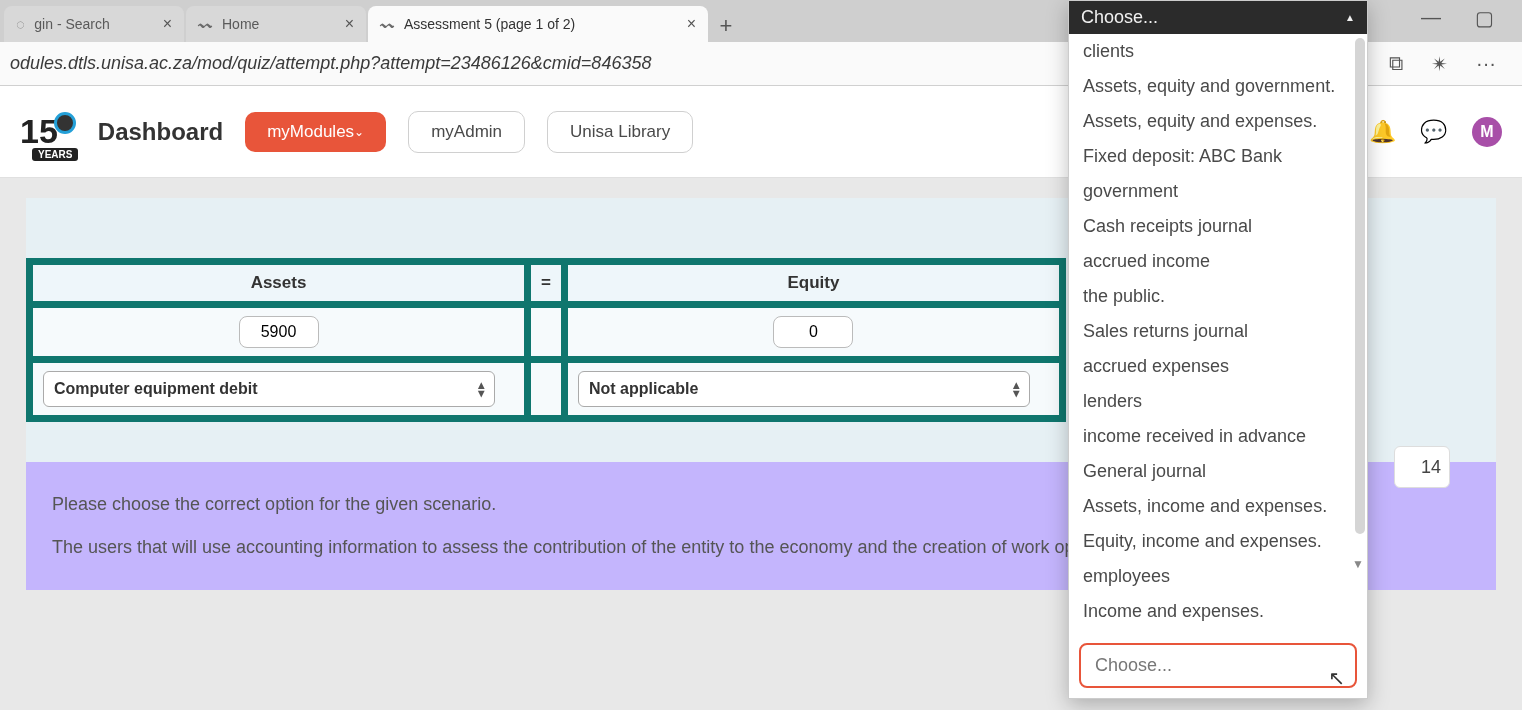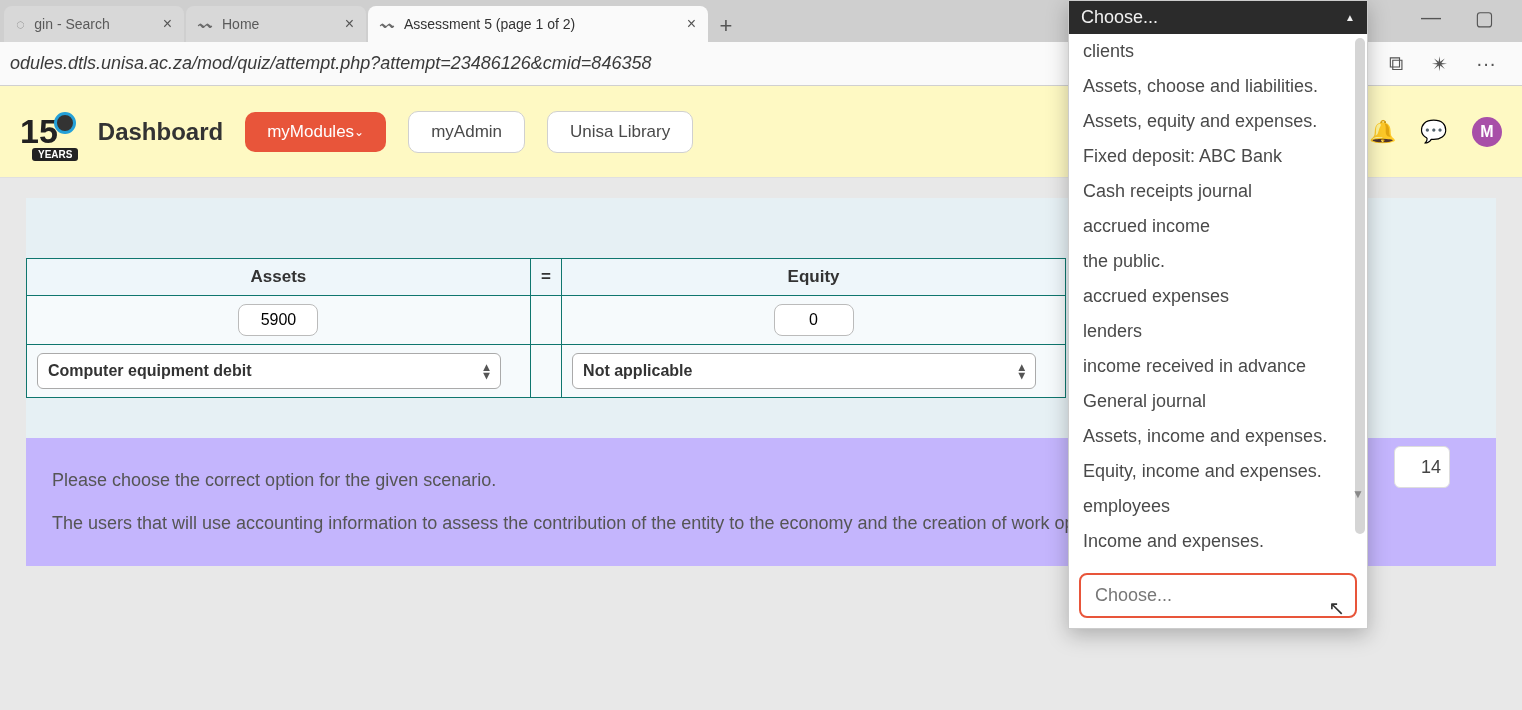--- a/index.html
+++ b/index.html
@@ -48,21 +48,21 @@
     font-size: 18px;
     color:#3a3a3a;
     border-bottom:1px solid #d0d0d0;
   }
   .addr-text { flex:1; white-space:nowrap; overflow:hidden;font-style:italic; }
   .addr-icons { display:flex; gap:28px; align-items:center; padding:0 16px; color:#555;}
   .addr-icons span { font-size:20px; cursor:pointer; }
   
   .site-header {
     height: 92px;
-    background:#fef9c3;
+    background:#ffffff;
     display:flex;
     align-items:center;
     padding:0 20px;
     gap:22px;
     border-bottom:1px solid #e0e0e0;
   }
   .logo {
     font-weight:bold;
     font-size:34px;
     color:#222;
@@ -94,21 +94,21 @@
   .quiz-block {
     background:#e6f0f4;
     padding:60px 0 40px 0;
   }
   table.assess {
     border-collapse:collapse;
     width:1040px;
     background:#f6fafc;
   }
   table.assess td, table.assess th {
-    border:1px solid #0f766e;
+    border:7px solid #0f766e;
     padding:8px 10px;
     text-align:center;
     font-size:17px;
     color:#333;
   }
   table.assess th { font-weight:600; background:#eef6fa;}
   .eq-col { width:28px; font-weight:bold; }
   .numbox {
     width:80px;
     padding:6px 10px;
@@ -305,26 +305,28 @@
 
 </div>
 
 <div class="dropdown-panel">
   <div class="dd-head">
     <span>Choose...</span>
     <span class="tri">▲</span>
   </div>
   <div class="dd-list">
     <div class="dd-item">clients</div>
-    <div class="dd-item">Assets, choose and liabilities.</div>
+    <div class="dd-item">Assets, equity and government.</div>
     <div class="dd-item">Assets, equity and expenses.</div>
     <div class="dd-item">Fixed deposit: ABC Bank</div>
+    <div class="dd-item">government</div>
     <div class="dd-item">Cash receipts journal</div>
     <div class="dd-item">accrued income</div>
     <div class="dd-item">the public.</div>
+    <div class="dd-item">Sales returns journal</div>
     <div class="dd-item">accrued expenses</div>
     <div class="dd-item">lenders</div>
     <div class="dd-item">income received in advance</div>
     <div class="dd-item">General journal</div>
     <div class="dd-item">Assets, income and expenses.</div>
     <div class="dd-item">Equity, income and expenses.</div>
     <div class="dd-item">employees</div>
     <div class="dd-item">Income and expenses.</div>
     <div class="dd-scroll"></div>
     <span class="dd-down-tri">▼</span>

